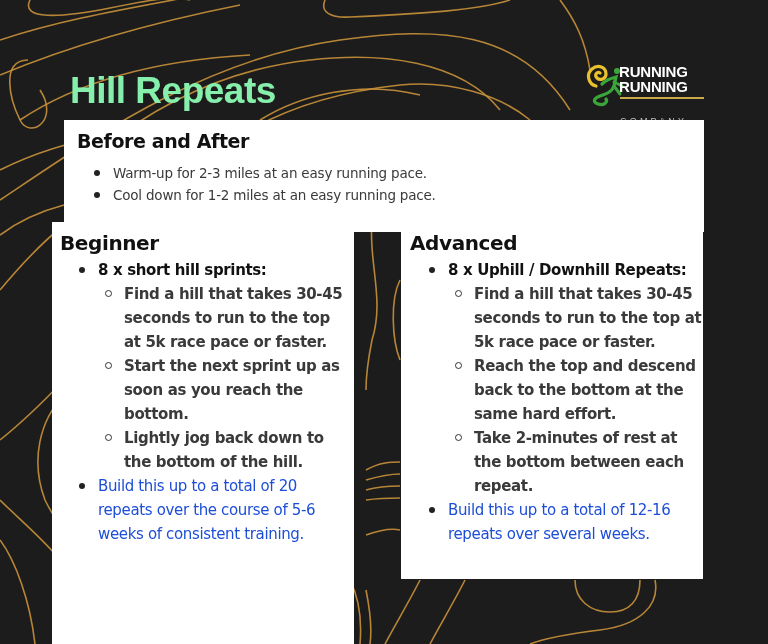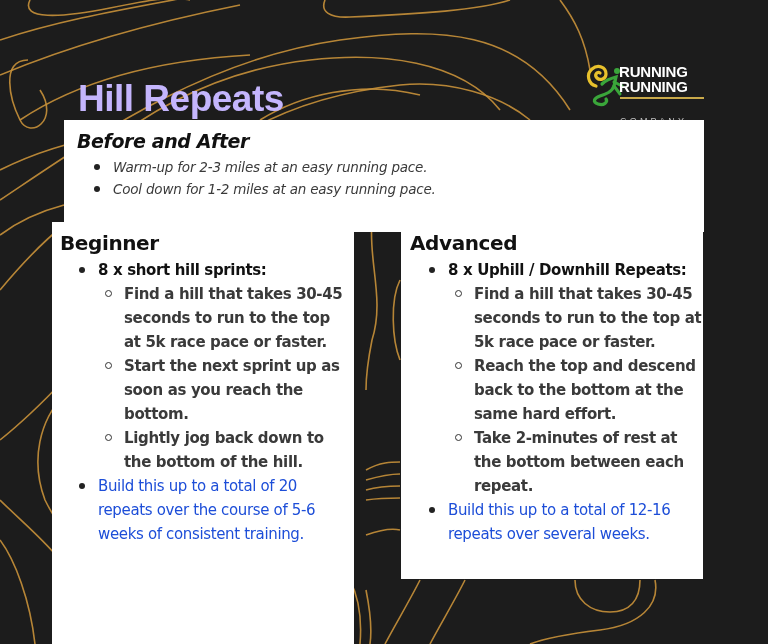--- a/index.html
+++ b/index.html
@@ -22,22 +22,22 @@
     .bg-contours path {
       fill: none;
       stroke: #c8913a;
       stroke-width: 1.6;
       opacity: 0.9;
     }
     .title {
       position: absolute;
       left: 66px;
       top: 64px;
-      margin: 12px;
-      color: #c4b5fd;
+      margin: 4px;
+      color: #86efac;
       font-family: "Liberation Sans", sans-serif;
       font-weight: bold;
       font-size: 37px;
       letter-spacing: -0.5px;
       line-height: 46px;
     }
     .logo {
       position: absolute;
       left: 584px;
       top: 62px;
@@ -80,21 +80,20 @@
     .card {
       position: absolute;
       background: #ffffff;
       box-sizing: border-box;
       color: #3a3a3a;
     }
     .card-top {
       left: 64px; top: 120px;
       width: 640px; height: 112px;
       padding: 8px 0 0 13px;
-      font-style: italic;
     }
     .card-beginner {
       left: 52px; top: 222px;
       width: 302px; height: 428px;
       padding: 8px 8px 0 8px;
     }
     .card-advanced {
       left: 401px; top: 222px;
       width: 302px; height: 357px;
       padding: 8px 0 0 9px;
@@ -110,21 +109,21 @@
     }
     .card-top h2 {
       font-size: 19px;
     }
     ul {
       margin: 0;
       padding: 0;
       list-style: none;
     }
     .top-list {
-      margin-top: 2px;
+      margin-top: 8px;
       margin-left: 14px;
     }
     .top-list li {
       position: relative;
       padding-left: 22px;
       font-size: 13.5px;
       line-height: 22px;
       color: #3a3a3a;
       letter-spacing: -0.2px;
     }

